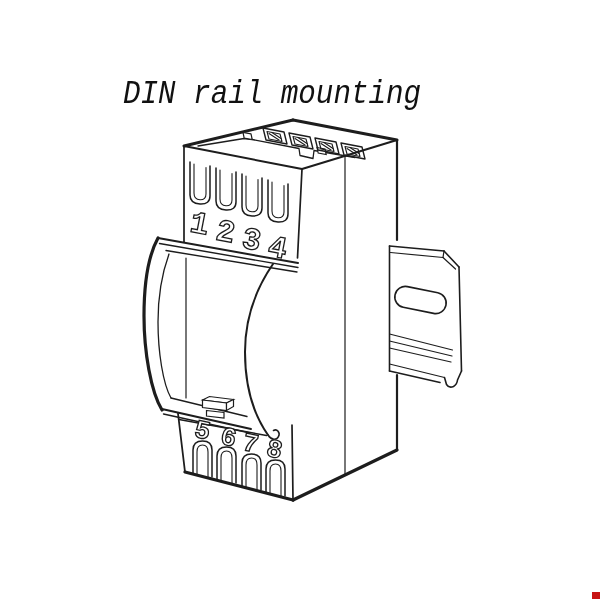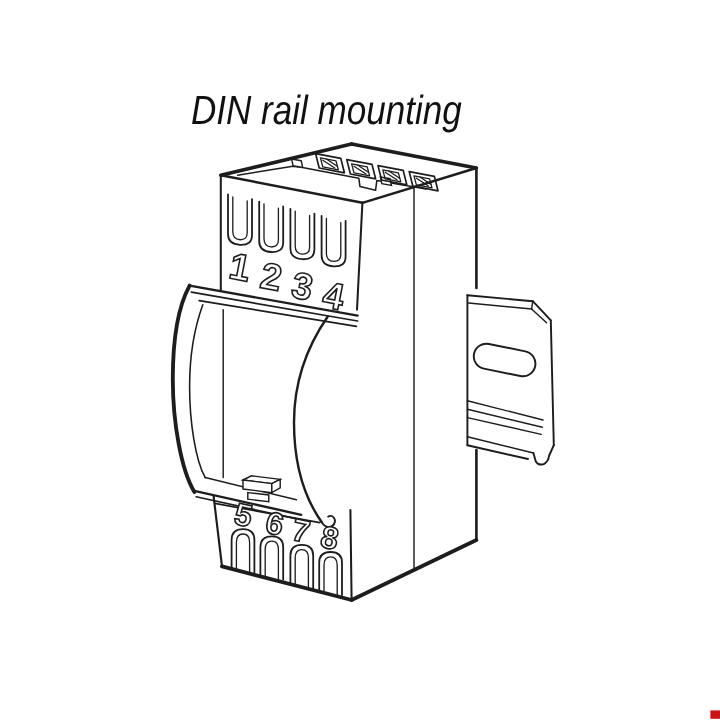--- a/index.html
+++ b/index.html
@@ -2,21 +2,21 @@
 <html><head>
 <meta charset="utf-8">
 <style>
   html,body{margin:0;padding:0;}
   body{
     width:600px;height:600px;
     background:#ffffff;
     font-family:"Liberation Sans", sans-serif;
     position:relative;overflow:hidden;
   }
-  .figure{position:absolute;inset:0;}
+  .figure{position:absolute;inset:0;font-family:Liberation Mono, monospace;}
   svg{position:absolute;left:0;top:0;}
   .ln{fill:none;stroke:#1d1d1d;stroke-linecap:round;stroke-linejoin:round;}
   .fillw{fill:#ffffff;stroke:none;}
   .outline-digit{fill:#ffffff;stroke:#1d1d1d;stroke-width:1.35;font-weight:700;}
   .title-text{fill:#111111;font-style:italic;font-weight:400;}
 </style>
 </head>
 <body>
 
 <div class="figure">

